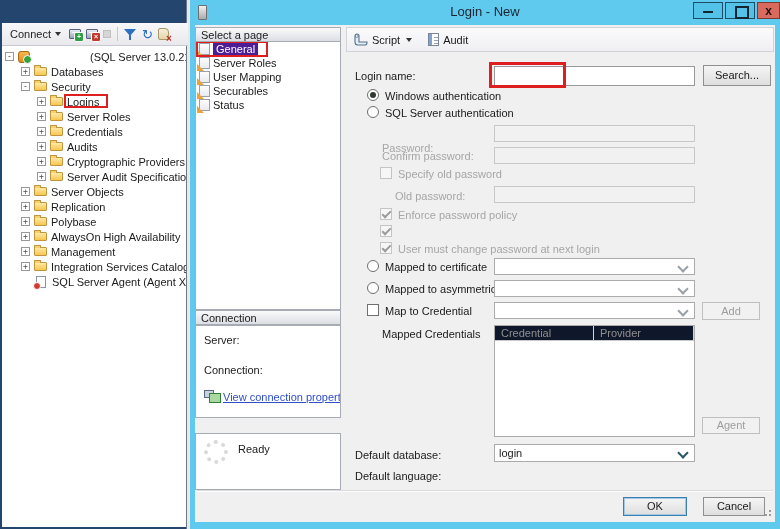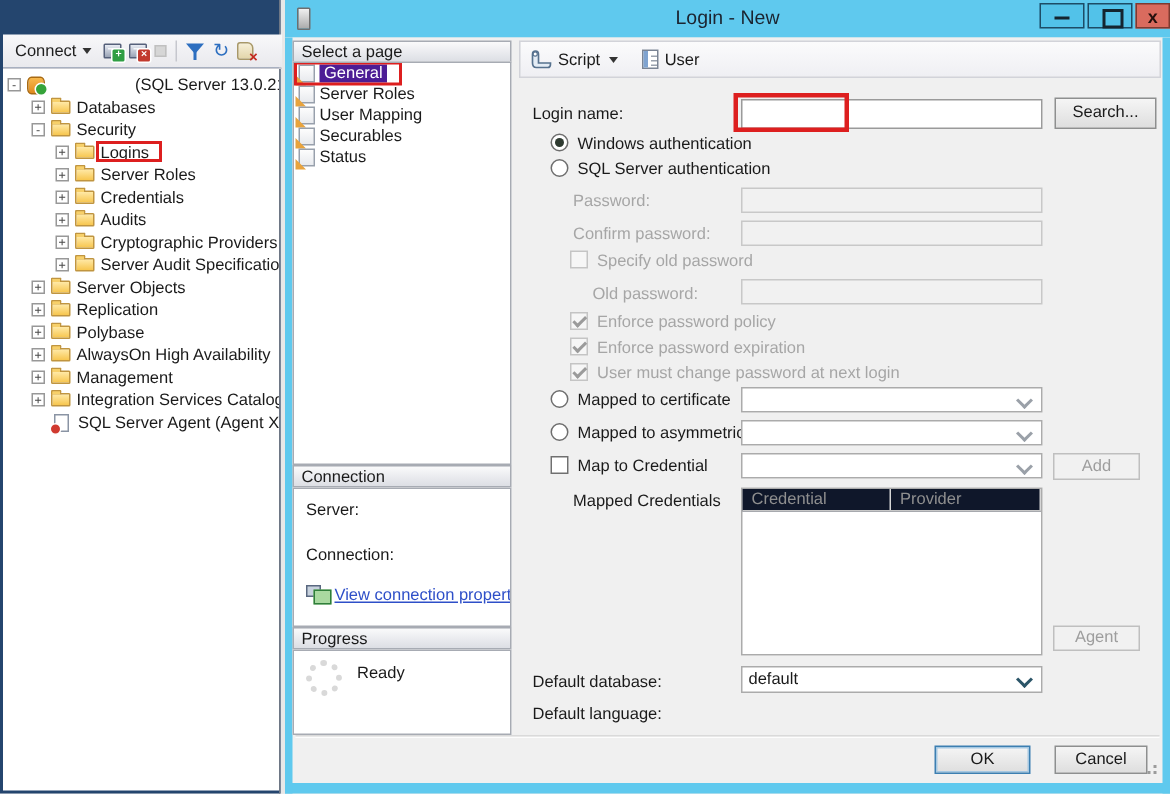--- a/index.html
+++ b/index.html
@@ -253,63 +253,61 @@
     </div>
 
     <div class="pane-h" style="top:285px">Connection</div>
     <div class="pane-box" style="top:300px;height:93px">
       <div class="lbl" style="left:8px;top:8px">Server:</div>
       <div class="lbl" style="left:8px;top:38px">Connection:</div>
       <span class="ico-conn abs" style="left:8px;top:64px"></span>
       <span class="lbl linktxt" style="left:27px;top:65px">View connection properties</span>
     </div>
 
-    <div class="pane-h" style="top:393px">Progress</div>
     <div class="pane-box" style="top:408px;height:57px">
       <span class="spin" style="left:8px;top:6px"></span>
       <span class="lbl" style="left:42px;top:9px">Ready</span>
     </div>
 
     <div class="main">
       <div class="tbbar">
         <svg width="15" height="13" viewBox="0 0 15 13">
             <path d="M4 1 C2.4 1 2 2.2 2 3.2 L2 9 C2 10.8 3.1 12 4.6 12 L12.2 12 C13.6 12 14 10.6 14 9.6 L14 9 L6 9 L6 3.2 C6 2 5.4 1 4 1 Z" fill="#E4ECF5" stroke="#56718E" stroke-width="1.1"></path>
             <circle cx="3.8" cy="3" r="1.4" fill="#fff" stroke="#56718E" stroke-width="0.8"></circle>
           </svg>
         <span>Script</span>
         <span class="dd-arrow"></span>
         <span style="width:8px"></span>
         <span class="ico-help"></span>
-        <span>User</span>
+        <span>Audit</span>
       </div>
 
       <div class="lbl" style="left:10px;top:45px">Login name:</div>
       <input class="tb" style="left: 149px; top: 41px; width: 201px; height: 20px;" value="">
       <span class="redbox" style="left:144px;top:37px;width:77px;height:26px;border-width:3px"></span>
       <div class="btn" style="left:358px;top:40px;width:68px;height:21px;line-height:19px">Search...</div>
 
       <span class="rd checked" style="left:22px;top:64px"></span>
       <span class="lbl" style="left:40px;top:65px">Windows authentication</span>
       <span class="rd" style="left:22px;top:81px"></span>
       <span class="lbl" style="left:40px;top:82px">SQL Server authentication</span>
 
-      <span class="lbl dis" style="left:37px;top:103px">Password:</span>
+      <span class="lbl dis" style="left:37px;top:117px">Password:</span>
       <input class="tb d" style="left: 149px; top: 100px; width: 201px; height: 17px;" disabled="">
       <span class="lbl dis" style="left:37px;top:125px">Confirm password:</span>
       <input class="tb d" style="left: 149px; top: 122px; width: 201px; height: 17px;" disabled="">
 
       <span class="cb d" style="left:35px;top:142px"></span>
       <span class="lbl dis" style="left:53px;top:143px">Specify old password</span>
       <span class="lbl dis" style="left:50px;top:165px">Old password:</span>
       <input class="tb d" style="left: 149px; top: 161px; width: 201px; height: 17px;" disabled="">
 
       <span class="cb d checked" style="left:35px;top:183px"></span>
       <span class="lbl dis" style="left:53px;top:184px">Enforce password policy</span>
       <span class="cb d checked" style="left:35px;top:200px"></span>
-      <span class="lbl dis" style="left:53px;top:201px">Enforce password expiration</span>
       <span class="cb d checked" style="left:35px;top:217px"></span>
       <span class="lbl dis" style="left:53px;top:218px">User must change password at next login</span>
 
       <span class="rd" style="left:22px;top:235px"></span>
       <span class="lbl" style="left:40px;top:236px">Mapped to certificate</span>
       <div class="combo" style="left:149px;top:233px;width:201px;height:17px"></div>
 
       <span class="rd" style="left:22px;top:257px"></span>
       <span class="lbl" style="left:40px;top:258px">Mapped to asymmetric key</span>
       <div class="combo" style="left:149px;top:255px;width:201px;height:17px"></div>
@@ -322,21 +320,21 @@
       <span class="lbl" style="left:37px;top:303px">Mapped Credentials</span>
       <div class="grid" style="left:149px;top:300px;width:201px;height:112px">
         <div class="grid-h">
           <div style="width:99px">Credential</div>
           <div style="width:100px">Provider</div>
         </div>
       </div>
       <div class="btn d" style="left:357px;top:392px;width:58px;height:17px;line-height:15px">Agent</div>
 
       <span class="lbl" style="left:10px;top:424px">Default database:</span>
-      <div class="combo en" style="left:149px;top:419px;width:201px;height:18px">default</div>
+      <div class="combo en" style="left:149px;top:419px;width:201px;height:18px">login</div>
       <span class="lbl" style="left:10px;top:445px">Default language:</span>
 
       <div class="btn focus" style="left:278px;top:472px;width:64px;height:19px;line-height:17px">OK</div>
       <div class="btn" style="left:358px;top:472px;width:62px;height:19px;line-height:17px">Cancel</div>
       <span class="grip" style="left:424px;top:489px"></span>
     </div>
 
     <div class="sepline" style="top:465px"></div>
   </div>
 </div>

